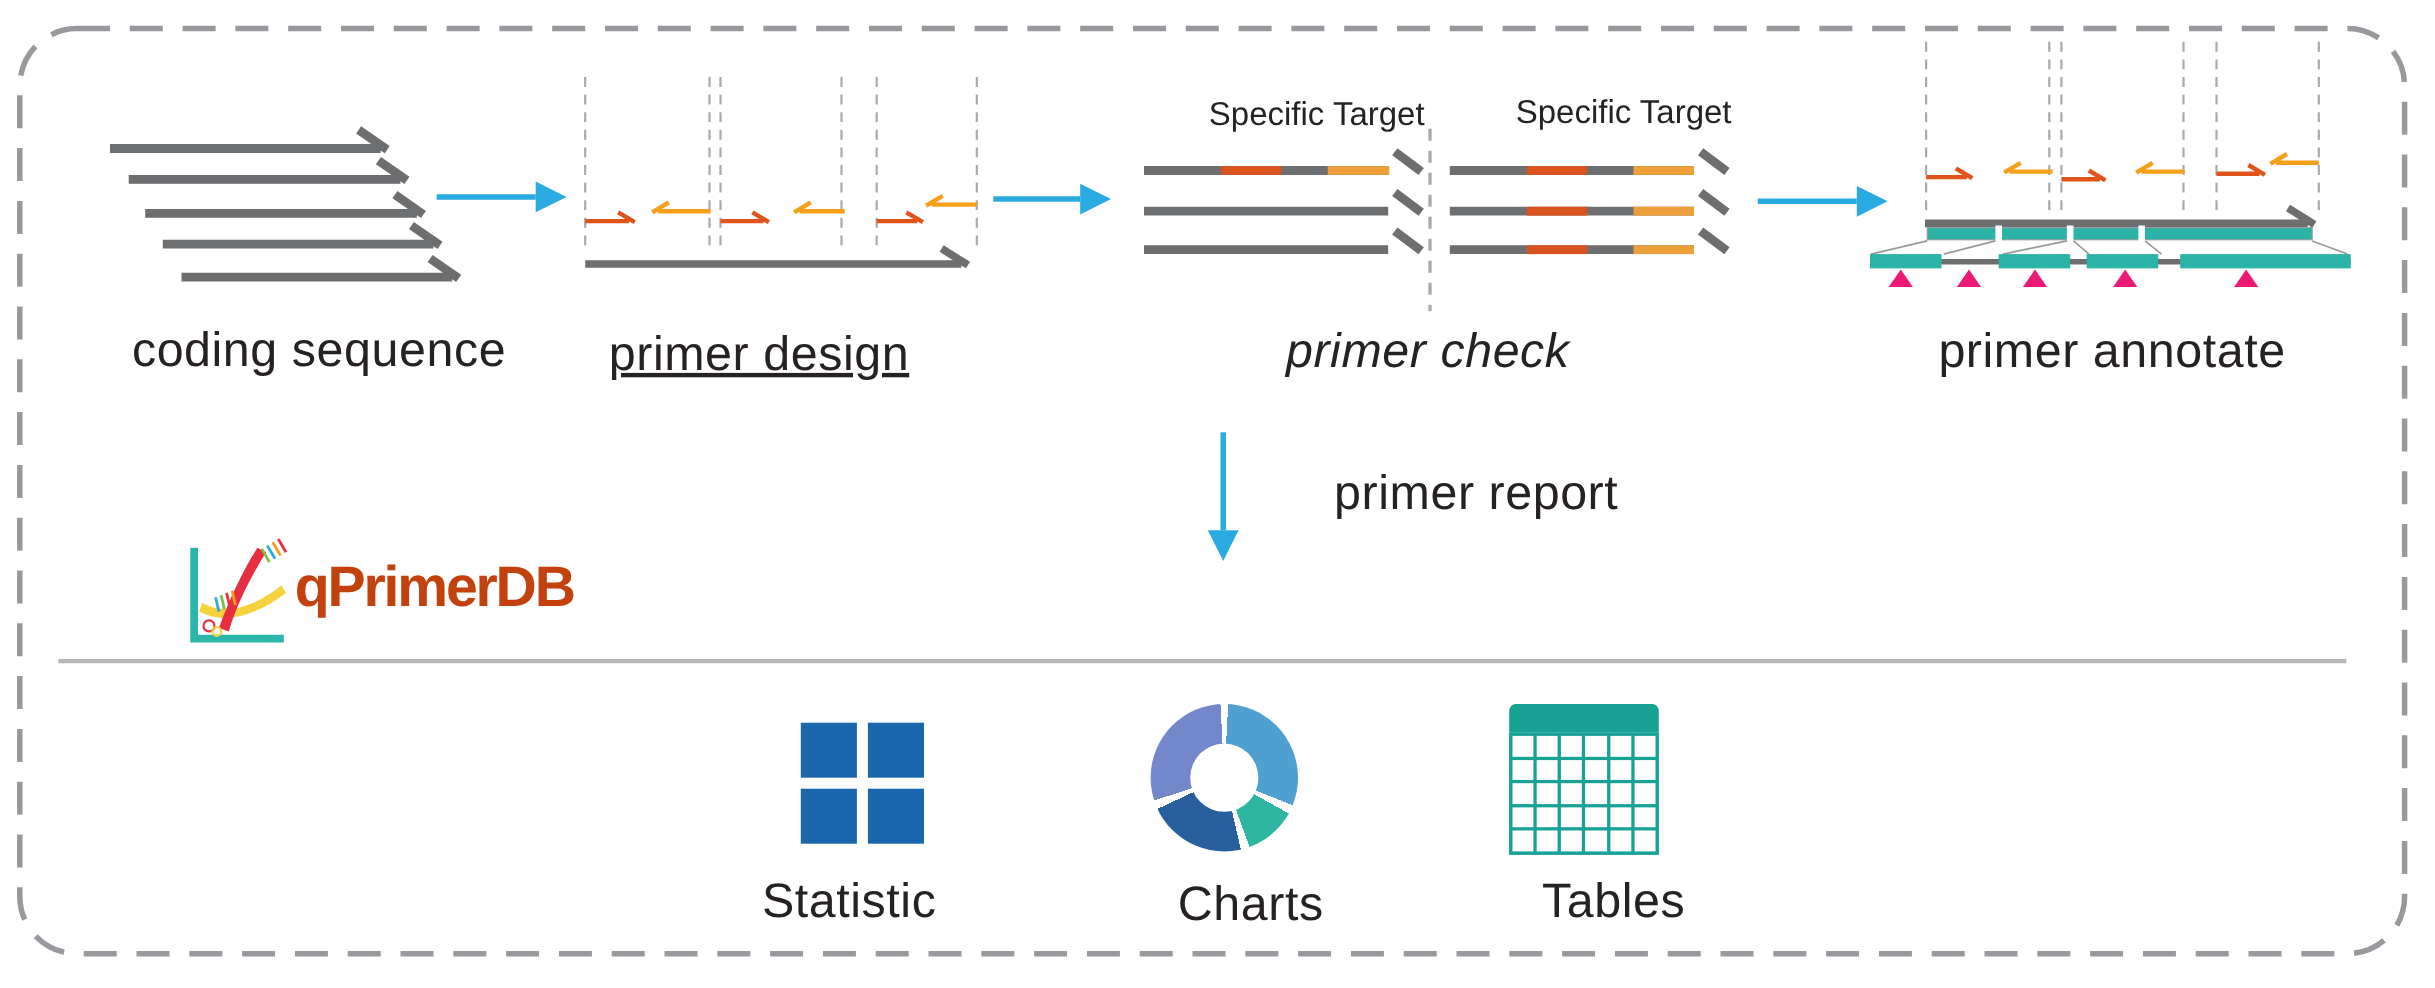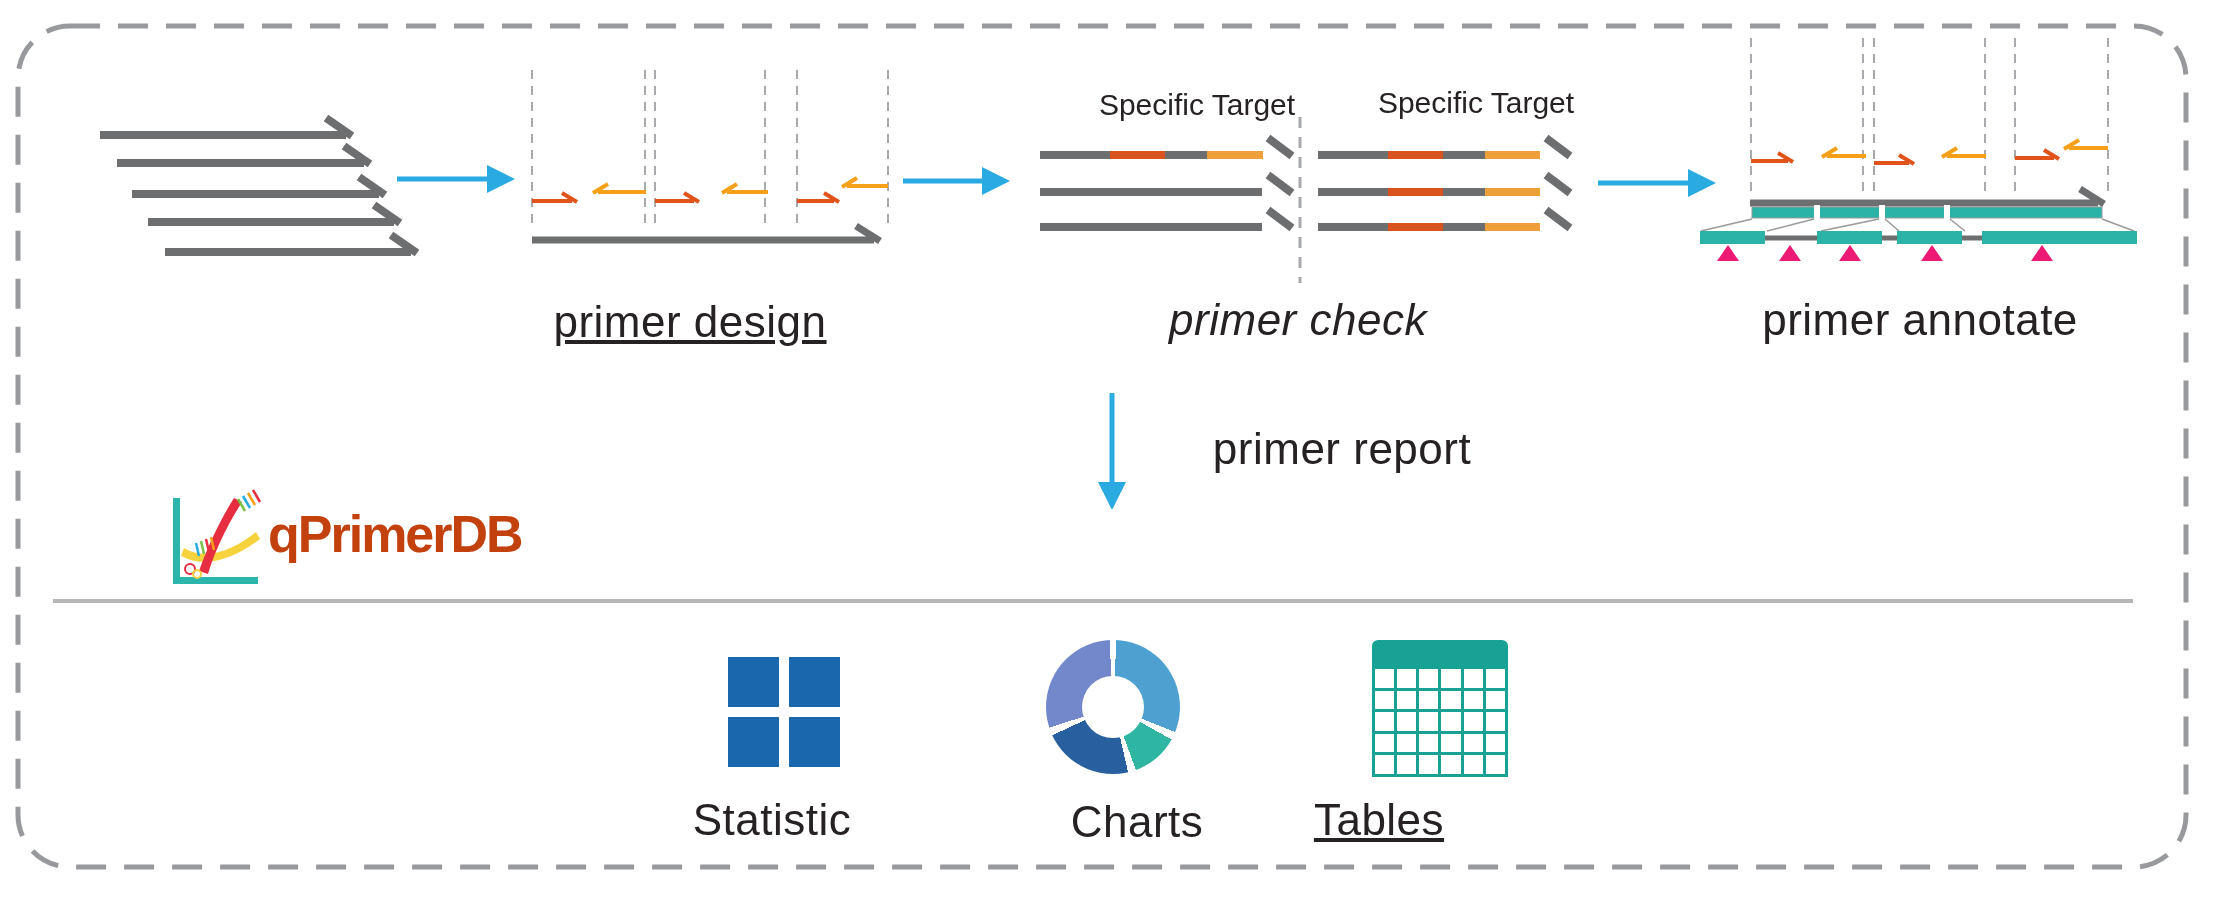--- a/index.html
+++ b/index.html
@@ -236,20 +236,21 @@
         <line x1="201" y1="541" x2="204" y2="554" stroke="#7ac143"></line>
         <line x1="206" y1="539" x2="209" y2="552" stroke="#e62e40"></line>
         <line x1="211" y1="537" x2="214" y2="550" stroke="#f6a01a"></line>
       </g>
 
       <circle cx="190" cy="569" r="5" fill="none" stroke="#e62e40" stroke-width="2"></circle>
       <circle cx="197" cy="574" r="4" fill="none" stroke="#f6d33c" stroke-width="2"></circle>
     </g>
   </svg>
 
+  <div class="lbl" style="left:290px;top:319px;">coding sequence</div>
   <div class="lbl" style="left:690px;top:322px;text-decoration:underline;">primer design</div>
   <div class="lbl" style="left:1298px;top:320px;font-style:italic;">primer check</div>
   <div class="lbl" style="left:1342px;top:449px;">primer report</div>
   <div class="lbl" style="left:1920px;top:320px;">primer annotate</div>
 
   <div class="sublbl" style="left:1151px;top:105px;">Specific Target</div>
   <div class="sublbl" style="left:1430px;top:103px;">Specific Target</div>
 
   <div class="logo-text">qPrimerDB</div>
 
@@ -295,15 +296,15 @@
         <div class="cell"></div>
         <div class="cell"></div>
         <div class="cell"></div>
         <div class="cell"></div>
         <div class="cell"></div>
     </div>
   </div>
 
   <div class="lbl" style="left:772px;top:820px;">Statistic</div>
   <div class="lbl" style="left:1137px;top:822px;text-align:center;">Charts</div>
-  <div class="lbl" style="left:1379px;top:820px;text-decoration:underline;">Tables</div>
+  <div class="lbl" style="left:1467px;top:820px;">Tables</div>
 
 </div>
 
 </body></html>

